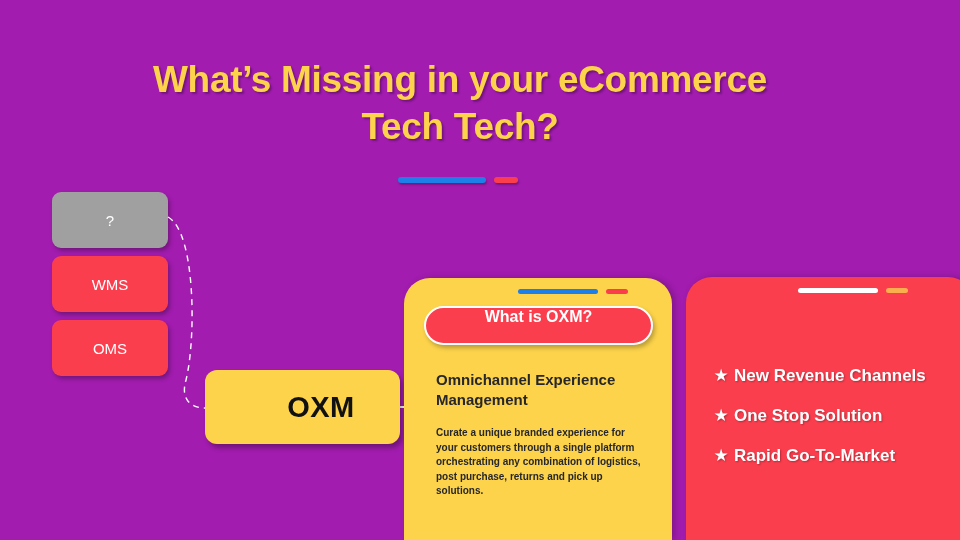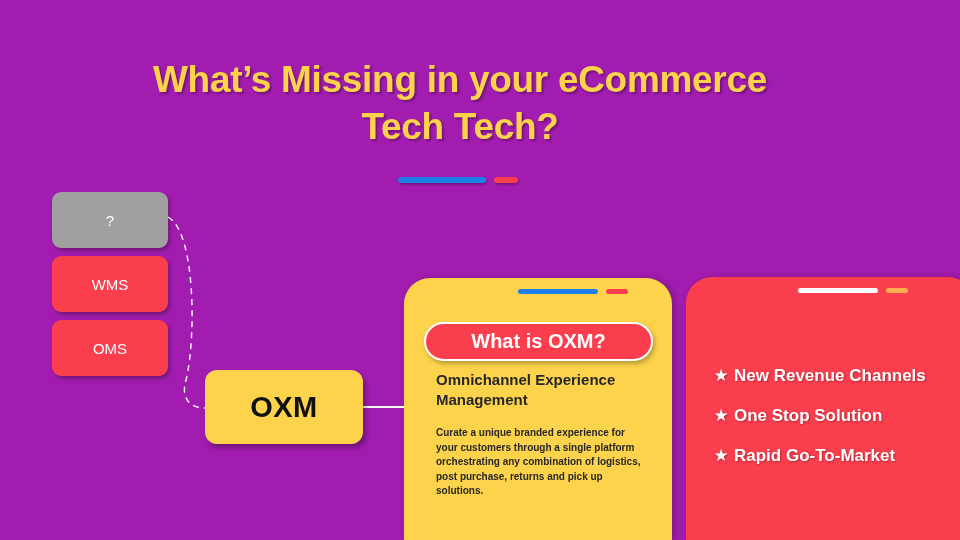--- a/index.html
+++ b/index.html
@@ -106,20 +106,21 @@
     background: #FCD34A;
     border-radius: 12px;
     display: flex;
     align-items: center;
     justify-content: center;
     color: #111111;
     font-size: 29px;
     font-weight: bold;
     letter-spacing: 0.5px;
     box-shadow: 3px 4px 5px rgba(0,0,0,0.3);
+    padding-left: 37px;
   }
 
   
   .card {
     position: absolute;
     border-radius: 26px 26px 0 0;
     box-shadow: 3px 0 6px rgba(0,0,0,0.22);
   }
   .card-yellow {
     left: 404px;
@@ -158,27 +159,25 @@
     height: 5px;
     border-radius: 3px;
   }
 
   .pill {
     position: absolute;
     height: 39px;
     border-radius: 20px;
     border: 2px solid #ffffff;
     display: flex;
-    align-items: center;
     justify-content: center;
-    font-size: 20px;
+    font-size: 16px;
     font-weight: bold;
     box-shadow: 2px 3px 4px rgba(0,0,0,0.25);
     box-sizing: border-box;
-    margin-top: 16px;
   }
   .pill-what {
     left: 20px;
     top: 28px;
     width: 229px;
     background: #FB3E4E;
     color: #ffffff;
   }
   .pill-why {
     left: 18px;

